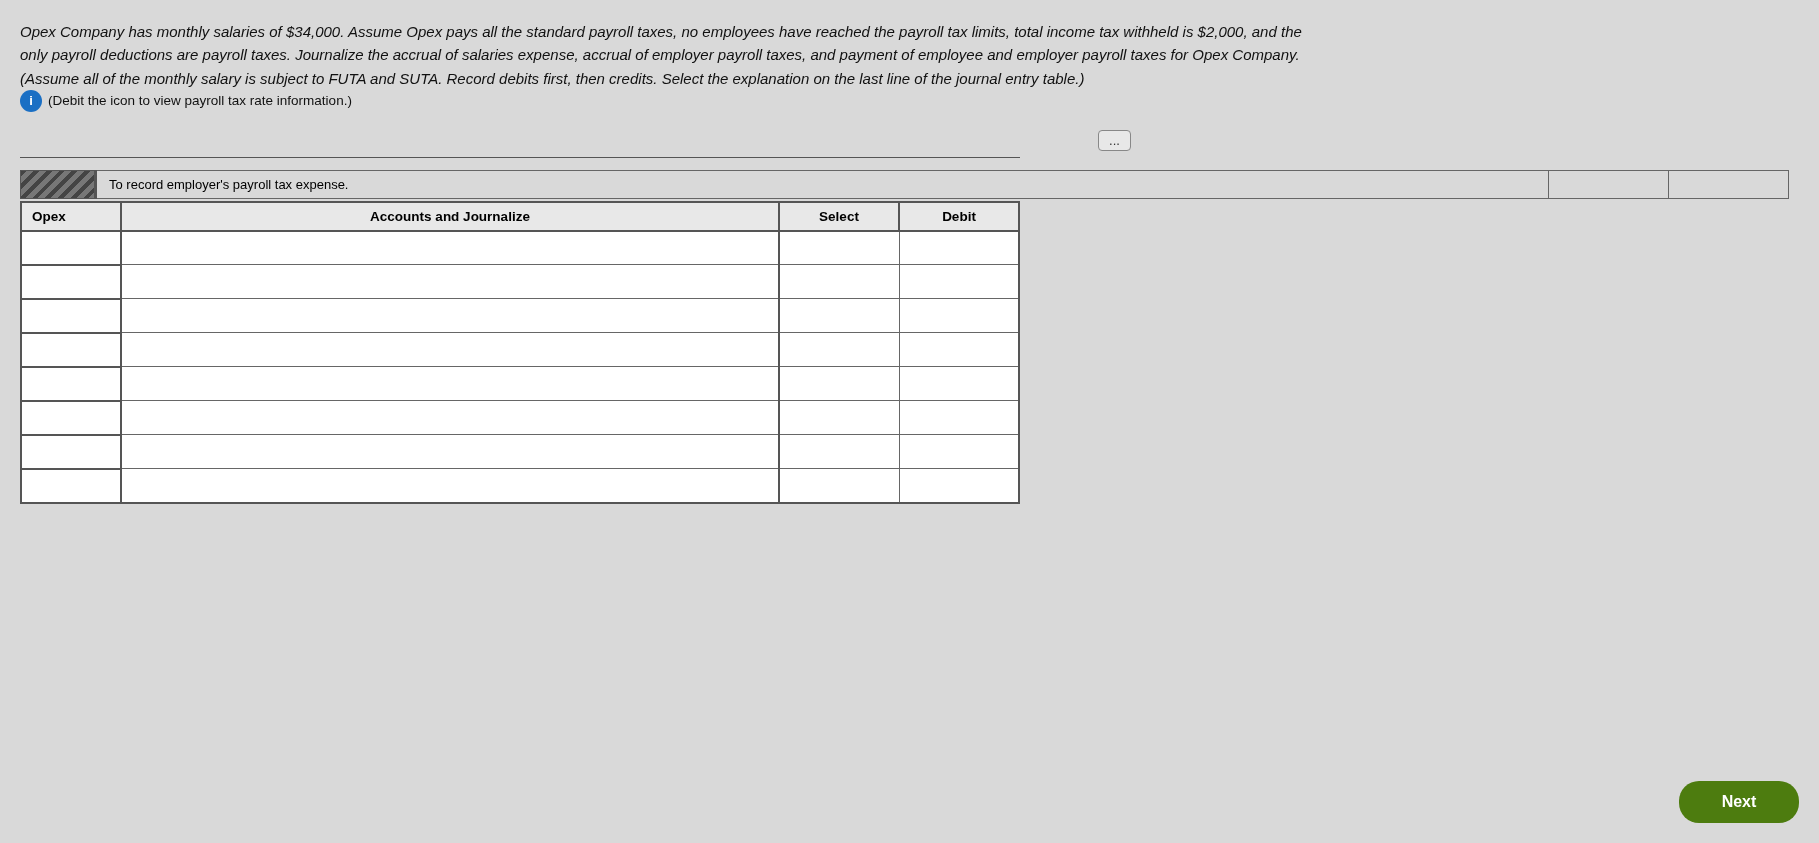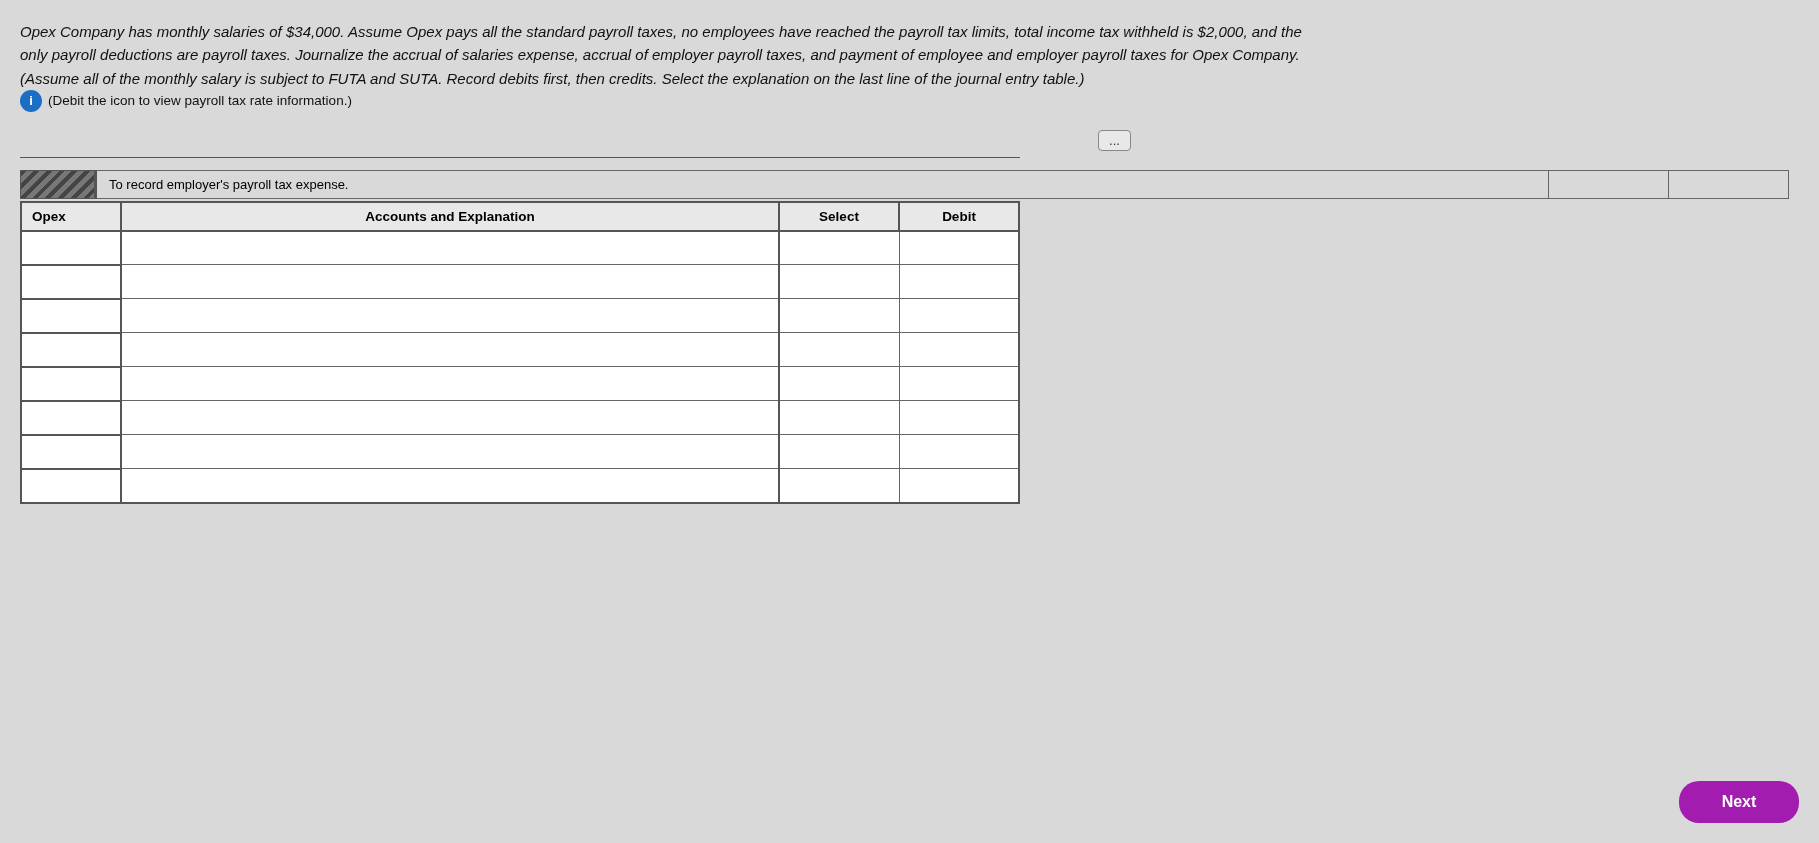--- a/index.html
+++ b/index.html
@@ -167,21 +167,21 @@
 
     .activate-windows div:first-child {
       font-size: 14px;
     }
 
     
     .next-button {
       position: absolute;
       bottom: 20px;
       right: 20px;
-      background-color: #a21caf;
+      background-color: #4d7c0f;
       color: white;
       border: none;
       border-radius: 20px;
       padding: 12px 40px;
       font-size: 16px;
       font-weight: bold;
       cursor: pointer;
       min-width: 120px;
     }
 
@@ -291,21 +291,21 @@
         </table>
     </div>
   </div>
 
 
   <div class="journal-table-wrapper">
     <table class="journal-table">
       <thead>
         <tr>
           <th class="date-header">Opex</th>
-          <th class="accounts-header">Accounts and Explanation</th>
+          <th class="accounts-header">Accounts and Journalize</th>
           <th class="debit-header">Select</th>
           <th class="credit-header">Debit</th>
         </tr>
       </thead>
       <tbody>
         <tr>
           <td class="date-cell"><input class="table-input" type="text" style=""></td>
           <td class="accounts-cell"><input class="table-input" type="text" style=""></td>
           <td class="debit-cell"><input class="table-input" type="text" style=""></td>
           <td class="credit-cell"><input class="table-input" type="text" style=""></td>

